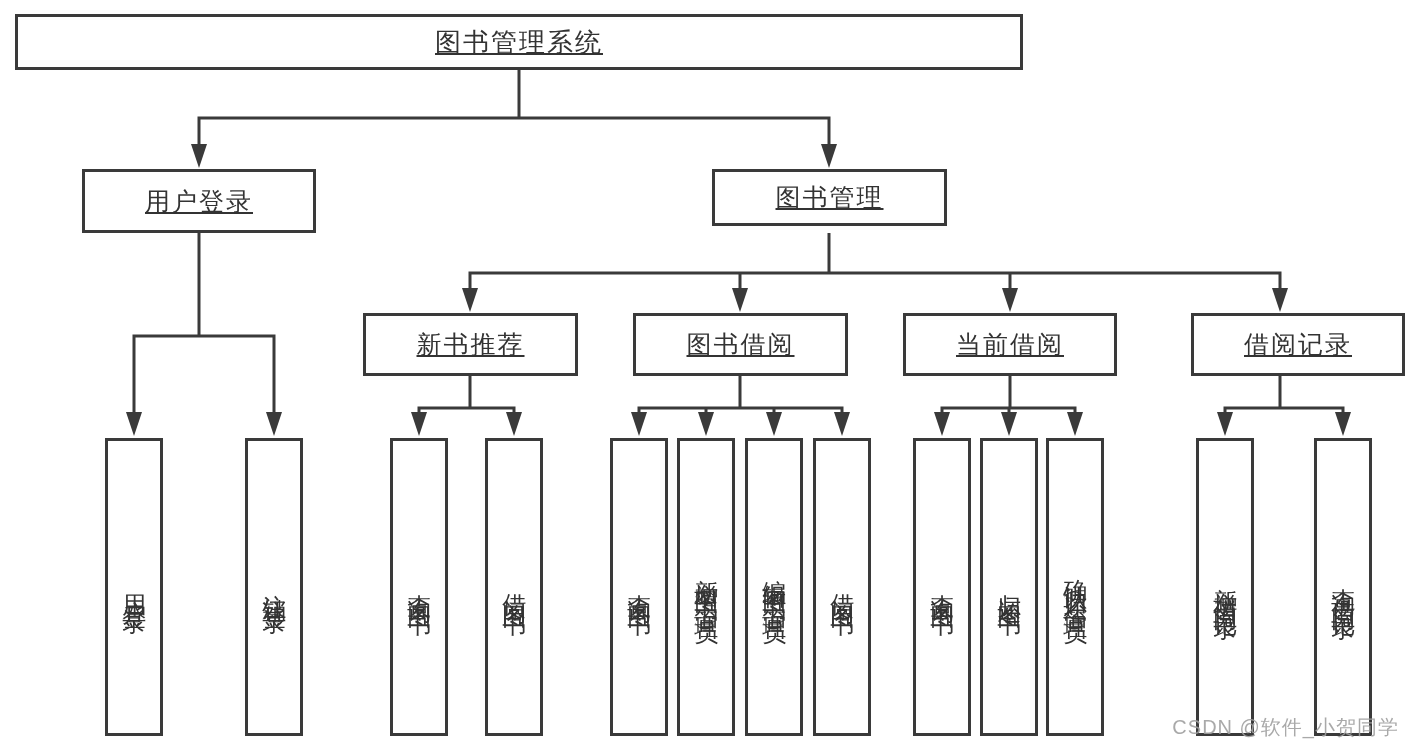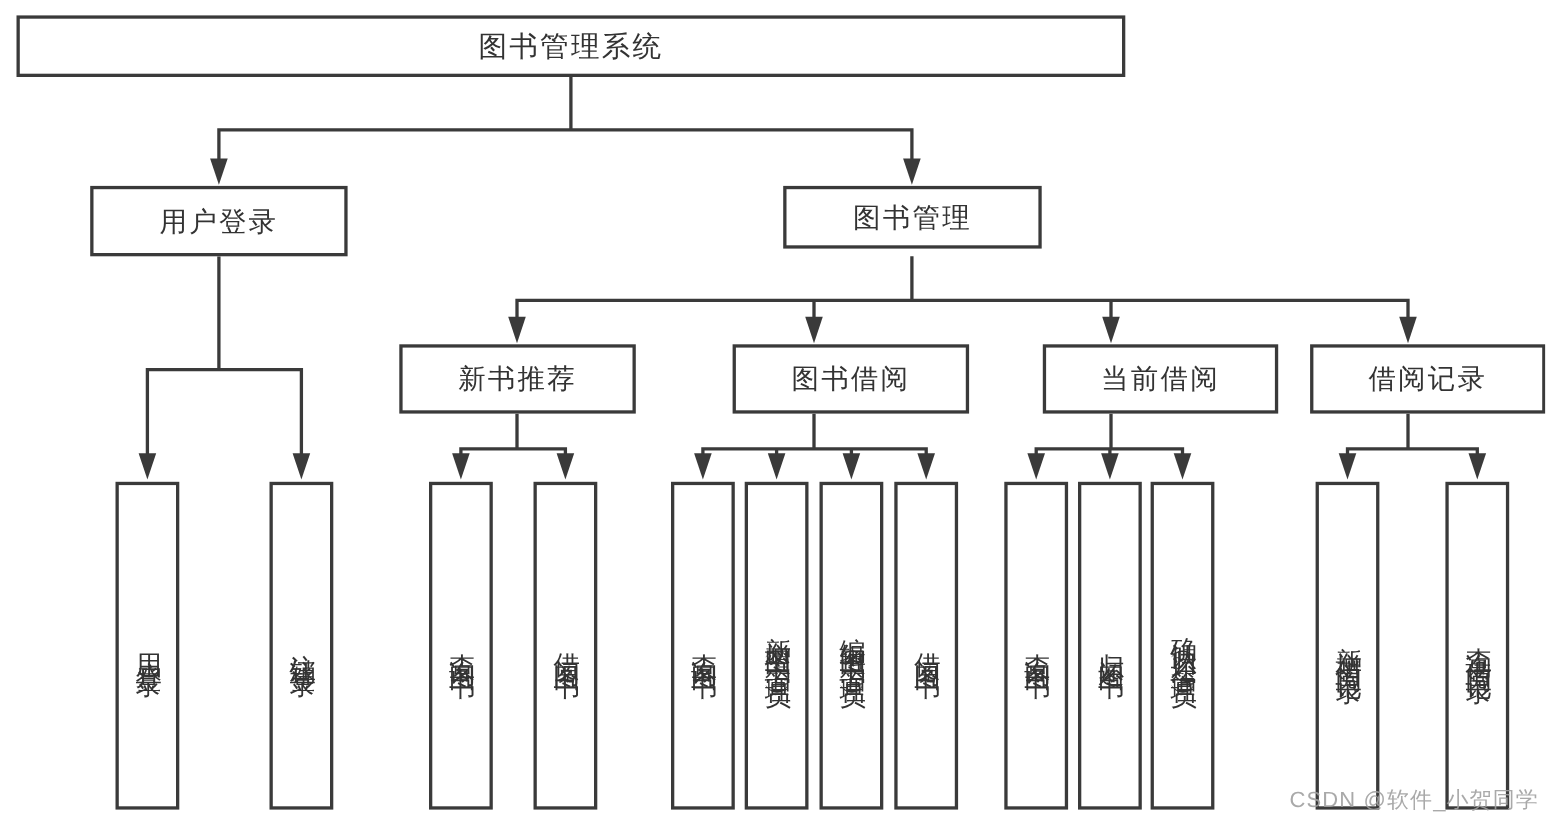--- a/index.html
+++ b/index.html
@@ -32,20 +32,21 @@
     border: 3px solid #3a3a3a;
     background: #ffffff;
     display: flex;
     align-items: center;
     justify-content: center;
   }
   .hnode {
     font-size: 25px;
     letter-spacing: 2px;
     white-space: nowrap;
+    text-decoration: underline;
   }
   .root-node { font-size: 26px; }
   .leaf span {
     writing-mode: vertical-rl;
     text-orientation: mixed;
     font-size: 24px;
     letter-spacing: 6px;
     line-height: 1.1;
   }
   .watermark {
@@ -106,24 +107,24 @@
   <div class="node hnode" style="left:82px; top:169px; width:234px; height:64px;">
     <span>用户登录</span>
   </div>
   <div class="node hnode" style="left:712px; top:169px; width:235px; height:57px;">
     <span>图书管理</span>
   </div>
 
   <div class="node hnode" style="left:363px; top:313px; width:215px; height:63px;">
     <span>新书推荐</span>
   </div>
-  <div class="node hnode" style="left:633px; top:313px; width:215px; height:63px;margin-left:33px;">
+  <div class="node hnode" style="left:633px; top:313px; width:215px; height:63px;">
     <span>图书借阅</span>
   </div>
-  <div class="node hnode" style="left:948px; top:313px; width:214px; height:63px;">
+  <div class="node hnode" style="left:903px; top:313px; width:214px; height:63px;">
     <span>当前借阅</span>
   </div>
   <div class="node hnode" style="left:1173px; top:313px; width:214px; height:63px;margin-left:18px;">
     <span>借阅记录</span>
   </div>
 
   <div class="node leaf" style="left:105px; top:438px; width:58px; height:298px;">
     <span>用户登录</span>
   </div>
   <div class="node leaf" style="left:245px; top:438px; width:58px; height:298px;">

